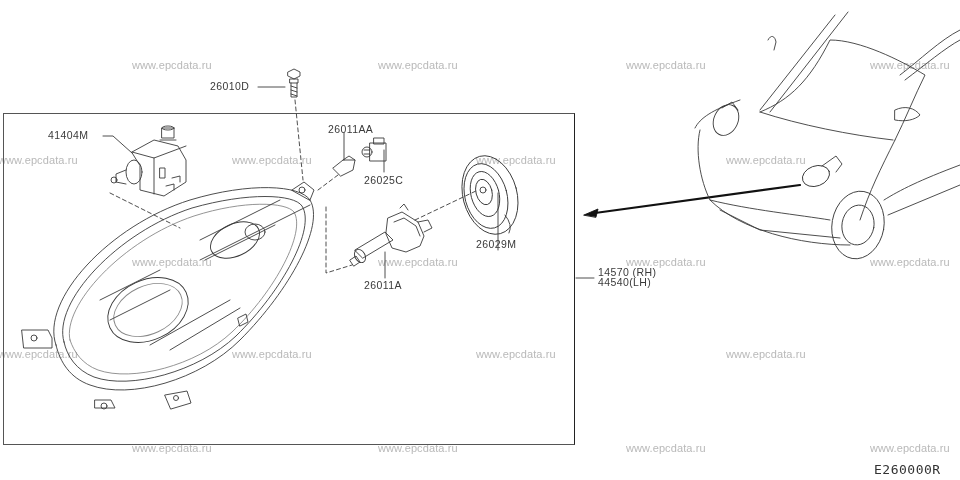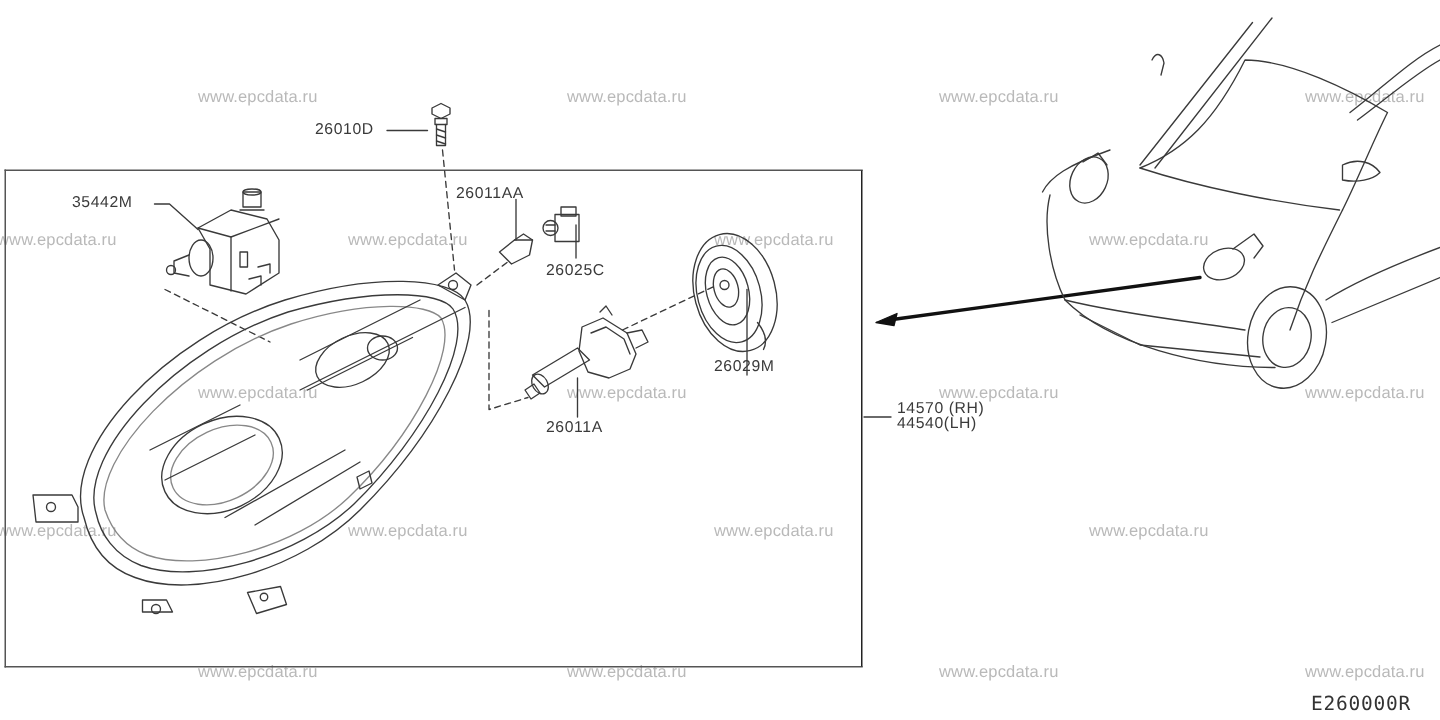--- a/index.html
+++ b/index.html
@@ -161,21 +161,21 @@
     <path d="M822,166 l14,-10 l6,8 l-6,8"></path>
     <ellipse cx="858" cy="225" rx="26" ry="34" transform="rotate(10 858 225)"></ellipse>
     <ellipse cx="858" cy="225" rx="16" ry="20" transform="rotate(10 858 225)"></ellipse>
     <path d="M884,200 C900,190 920,180 960,165 M888,215 L960,185"></path>
     <path d="M895,110 C905,105 915,108 920,115 C915,120 905,122 895,120 z"></path>
     <path d="M768,40 c3,-6 7,-4 8,2 l-2,8"></path>
   </g>
 </svg>
 
 <span class="label" style="left:210px;top:81px">26010D</span>
-<span class="label" style="left:48px;top:130px">35442M</span>
-<span class="label" style="left:304px;top:124px">26011AA</span>
+<span class="label" style="left:48px;top:130px">41404M</span>
+<span class="label" style="left:328px;top:124px">26011AA</span>
 <span class="label" style="left:364px;top:175px">26025C</span>
 <span class="label" style="left:476px;top:239px">26029M</span>
 <span class="label" style="left:364px;top:280px">26011A</span>
 <span class="label" style="left:598px;top:267px">14570 (RH)</span>
 <span class="label" style="left:598px;top:277px">44540(LH)</span>
 
 <span class="figcode" style="left:874px;top:462px">E260000R</span>
 
 </body></html>

